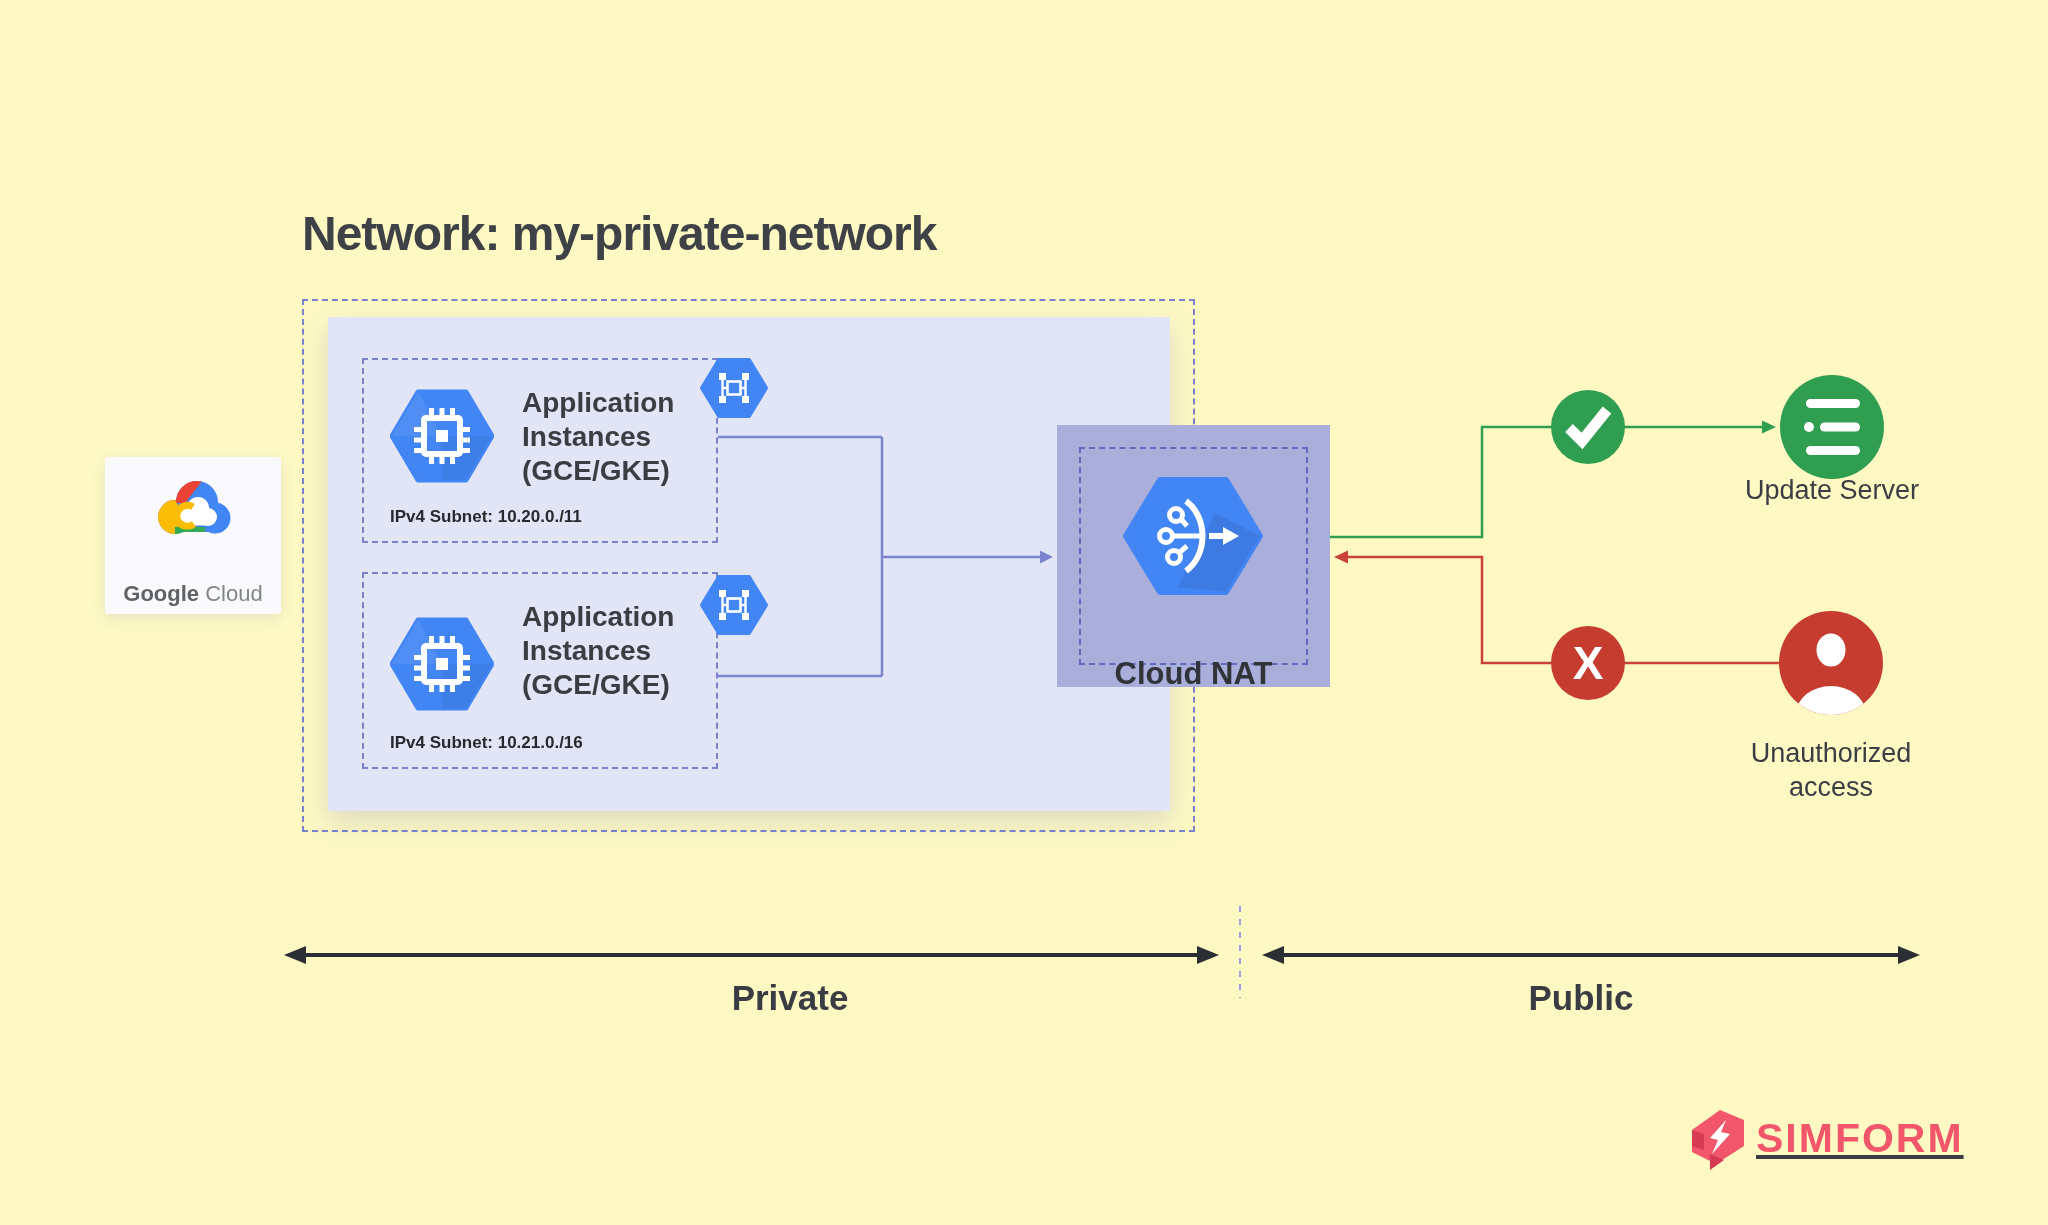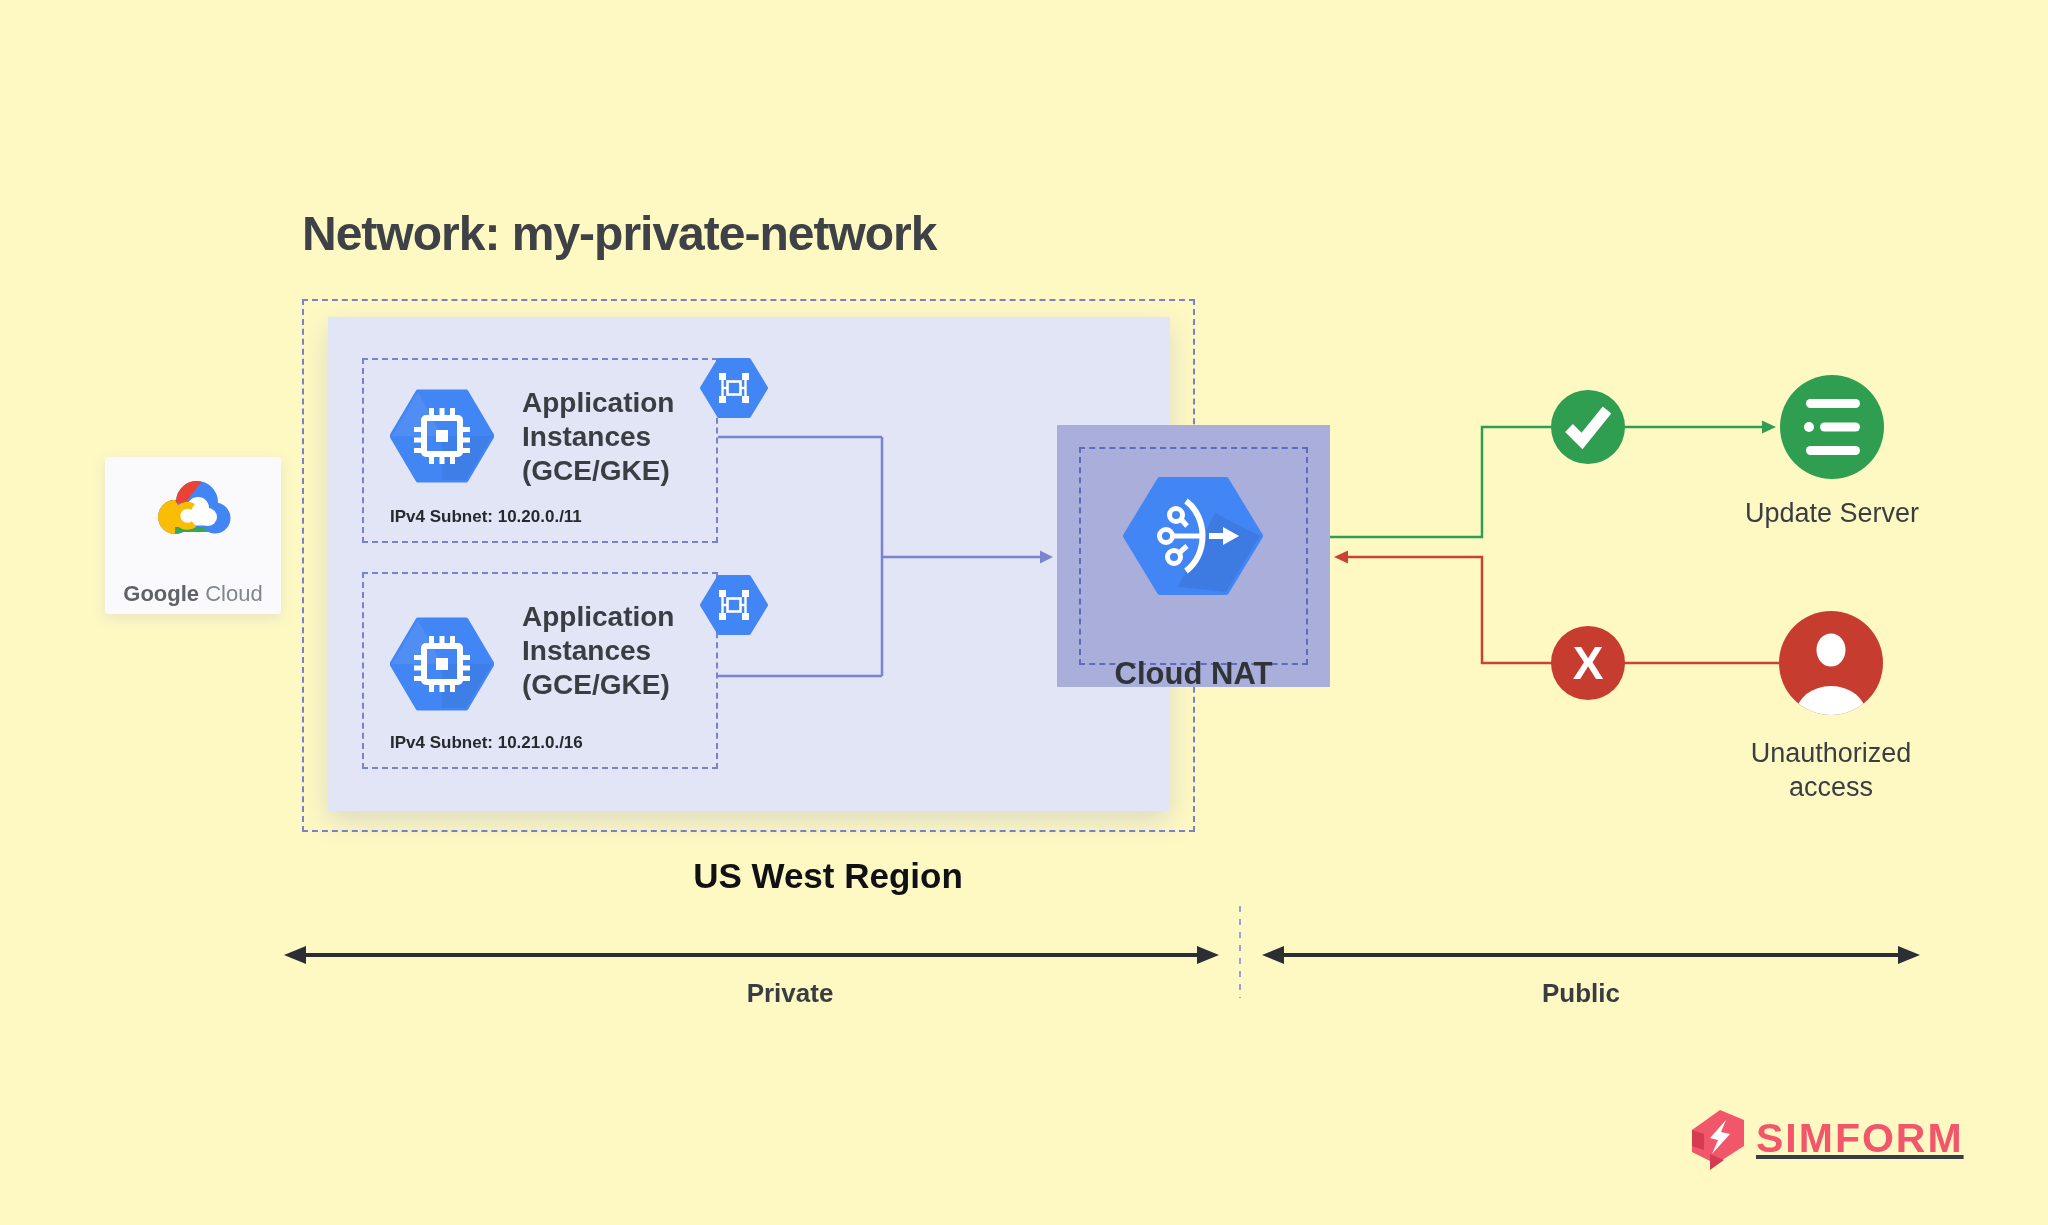--- a/index.html
+++ b/index.html
@@ -26,21 +26,21 @@
   .badge{width:68px;height:62px;}
   
   .nat-box{left:1057px;top:425px;width:273px;height:262px;background:#A9AEDB;}
   .nat-dash{position:absolute;left:22px;top:22px;right:22px;bottom:22px;border:2px dashed #5F69BE;}
   .nat-box svg{position:absolute;left:66px;top:50px;}
   .nat-label{position:absolute;left:0;top:186px;width:273px;text-align:center;font-size:31px;
              font-weight:600;color:#303338;margin-top:45px;}
   
   .dest-label{font-size:27px;color:#3A3E44;text-align:center;line-height:34px;}
   .uswest{left:628px;top:856px;width:400px;text-align:center;font-size:35px;font-weight:700;color:#101114;}
-  .zone{width:220px;text-align:center;font-size:26px;font-weight:700;color:#393D43;top:978px;}
+  .zone{width:220px;text-align:center;font-size:35px;font-weight:700;color:#393D43;top:978px;}
   
   .simform{left:1690px;top:1106px;display:flex;align-items:center;gap:10px;text-decoration:underline;}
   .simform .brand-text{font-size:41px;font-weight:800;color:#F2566B;letter-spacing:2px;}
   svg{display:block;}
   .overlay{left:0;top:0;}
 </style>
 </head>
 <body>
 
 <div class="stage">
@@ -223,24 +223,23 @@
         <line x1="58" y1="44" x2="64" y2="51" stroke-width="5"></line>
         <line x1="50" y1="61" x2="78" y2="61" stroke-width="5"></line>
         <line x1="56" y1="78" x2="64" y2="71" stroke-width="5"></line>
         <line x1="86" y1="61" x2="102" y2="61" stroke-width="6"></line>
       </g>
       <polygon points="100,52 116,61 100,70" fill="#FFFFFF"></polygon>
     </svg>
     <div class="nat-label">Cloud NAT</div>
   </div>
 
-  <div class="abs dest-label" style="left:1712px;top:496px;width:240px;">Update Server</div>
+  <div class="abs dest-label" style="left:1712px;top:473px;width:240px;">Update Server</div>
   <div class="abs dest-label" style="left:1731px;top:736px;width:200px;">Unauthorized access</div>
 
-  <div class="abs uswest">US West Region</div>
   <div class="abs zone" style="left:680px;">Private</div>
   <div class="abs zone" style="left:1471px;">Public</div>
 
   <div class="abs simform">
     <svg width="56" height="64" viewBox="0 0 56 64">
       <polygon points="2,24 30,4 54,14 54,40 26,58 2,46" fill="#F2566B"></polygon>
       <polygon points="2,24 14,28 14,44 2,40" fill="#D63B54"></polygon>
       <polygon points="20,48 34,54 20,64" fill="#D63B54"></polygon>
       <polygon points="36,14 20,32 28,34 22,48 40,28 31,26" fill="#FFFFFF"></polygon>
     </svg>

